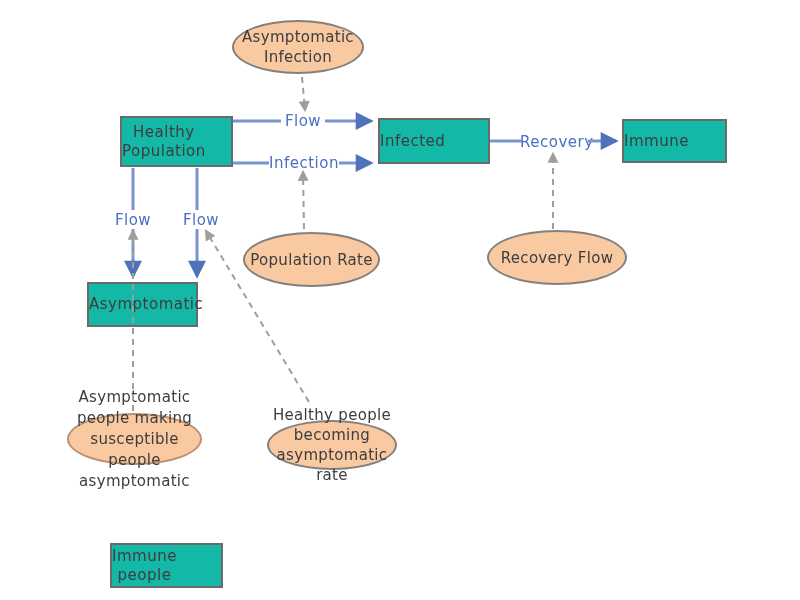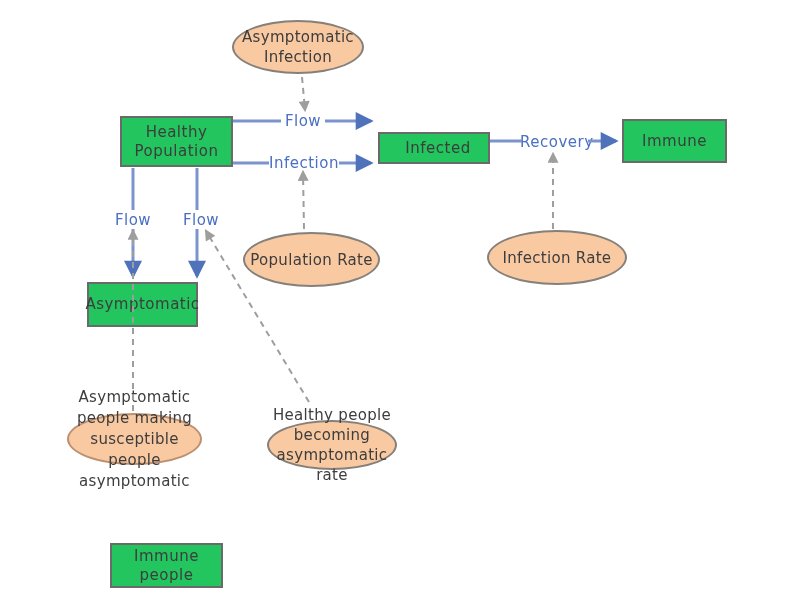--- a/index.html
+++ b/index.html
@@ -6,29 +6,29 @@
   body{
     width:800px;height:600px;background:#ffffff;overflow:hidden;
     font-family:"DejaVu Sans","Liberation Sans",sans-serif;
     -webkit-font-smoothing:antialiased;
   }
   #canvas{position:relative;width:800px;height:600px;background:#ffffff;}
 
   
   .stock{
     position:absolute;z-index:1;box-sizing:border-box;
-    background:#22c55e;border:2px solid #6a6a6a;
-    display:flex;align-items:center;justify-content:center;
+    background:#14b8a6;border:2px solid #6a6a6a;
+    display:flex;align-items:center;justify-content:flex-start;
   }
   .stock .node-label{
     color:#3d3d3d;font-size:15px;line-height:19px;text-align:center;
     white-space:pre-line;letter-spacing:.5px;
   }
   #n-healthy{left:120px;top:116px;width:113px;height:51px;}
-  #n-infected{left:378px;top:132px;width:112px;height:32px;padding-left:8px;}
+  #n-infected{left:378px;top:118px;width:112px;height:46px;}
   #n-immune{left:622px;top:119px;width:105px;height:44px;}
   #n-asymptomatic{left:87px;top:282px;width:111px;height:45px;}
   #n-immune-people{left:110px;top:543px;width:113px;height:45px;}
 
   
   .variable{
     position:absolute;z-index:1;box-sizing:border-box;
     background:#f9c9a2;border:2px solid #85807a;border-radius:50%;
   }
   .variable .node-label{
@@ -83,21 +83,21 @@
   </div>
 
   <div class="variable" id="n-asym-infection">
     <span class="node-label">Asymptomatic
 Infection</span>
   </div>
   <div class="variable" id="n-infection-rate">
     <span class="node-label">Population Rate</span>
   </div>
   <div class="variable" id="n-recovery-rate">
-    <span class="node-label">Infection Rate</span>
+    <span class="node-label">Recovery Flow</span>
   </div>
   <div class="variable" id="n-asym-making">
     <span class="node-label">Asymptomatic
 people making
 susceptible
 people
 asymptomatic</span>
   </div>
   <div class="variable" id="n-healthy-becoming">
     <span class="node-label">Healthy people

